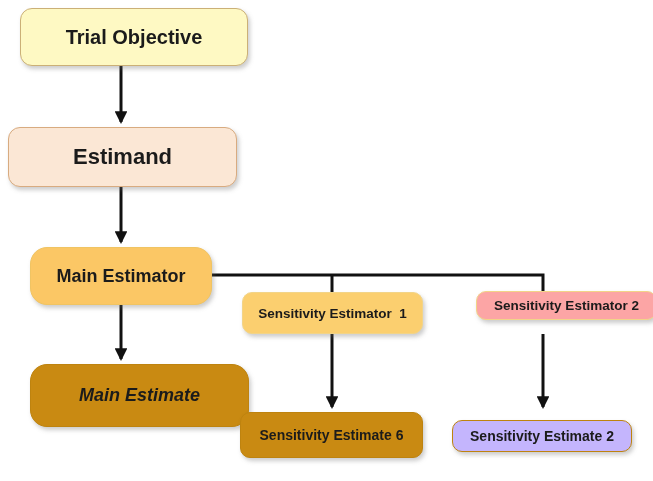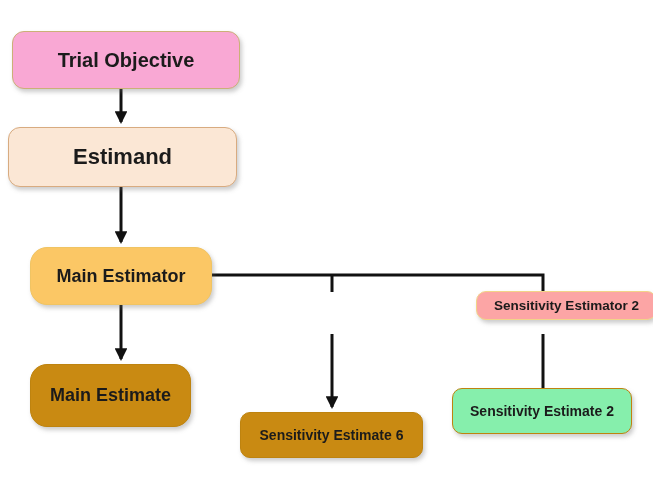--- a/index.html
+++ b/index.html
@@ -30,47 +30,47 @@
     justify-content: center;
     font-weight: 700;
     color: #1b1b1b;
     text-align: center;
     box-shadow: 2px 3px 4px rgba(110,110,110,0.35);
     box-sizing: border-box;
   }
   .node .label { white-space: pre; }
 
   .node-trial-objective {
-    left: 12px; top: 8px; width: 228px; height: 58px;
-    background: #f9a8d4;
+    left: 20px; top: 8px; width: 228px; height: 58px;
+    background: #fef9c3;
     border: 1px solid #CBB077;
     border-radius: 12px;
     font-size: 20px;
-    margin-top: 23px;
   }
   .node-estimand {
     left: 8px; top: 127px; width: 229px; height: 60px;
     background: #FBE7D5;
     border: 1px solid #D8AB80;
     border-radius: 12px;
     font-size: 22px;
   }
   .node-main-estimator {
     left: 30px; top: 247px; width: 182px; height: 58px;
     background: #FBC765;
     border: 1px solid #F0C463;
     border-radius: 17px;
     font-size: 18px;
   }
   .node-main-estimate {
-    left: 30px; top: 364px; width: 161px; height: 63px;
+    left: 30px; top: 364px; width: 219px; height: 63px;
     background: #C98A12;
     border: 1px solid #BE830F;
     border-radius: 17px;
     font-size: 18px;
+    font-style: italic;
   }
   .node-sensitivity-estimator-1 {
     left: 242px; top: 292px; width: 181px; height: 42px;
     background: #FBCF6F;
     border: 1px solid #F2D488;
     border-radius: 10px;
     font-size: 13.5px;
   }
   .node-sensitivity-estimator-2 {
     left: 452px; top: 291px; width: 181px; height: 29px;
@@ -81,22 +81,22 @@
     margin-left: 24px;
   }
   .node-sensitivity-estimate-1 {
     left: 240px; top: 412px; width: 183px; height: 46px;
     background: #C98A12;
     border: 1px solid #BE830F;
     border-radius: 10px;
     font-size: 14px;
   }
   .node-sensitivity-estimate-2 {
-    left: 452px; top: 388px; width: 180px; height: 46px;
-    background: #86efac;
+    left: 452px; top: 420px; width: 180px; height: 32px;
+    background: #c4b5fd;
     border: 1px solid #BE830F;
     border-radius: 10px;
     font-size: 14px;
   }
 </style>
 </head>
 <body>
 
 <div class="canvas">
 
@@ -131,20 +131,23 @@
   </div>
 
   <div class="node node-estimand">
     <span class="label">Estimand</span>
   </div>
 
   <div class="node node-main-estimate">
     <span class="label">Main Estimate</span>
   </div>
 
+  <div class="node node-sensitivity-estimator-1">
+    <span class="label">Sensitivity Estimator  1</span>
+  </div>
 
   <div class="node node-sensitivity-estimator-2">
     <span class="label">Sensitivity Estimator 2</span>
   </div>
 
   <div class="node node-sensitivity-estimate-1">
     <span class="label">Sensitivity Estimate 6</span>
   </div>
 
   <div class="node node-sensitivity-estimate-2">

